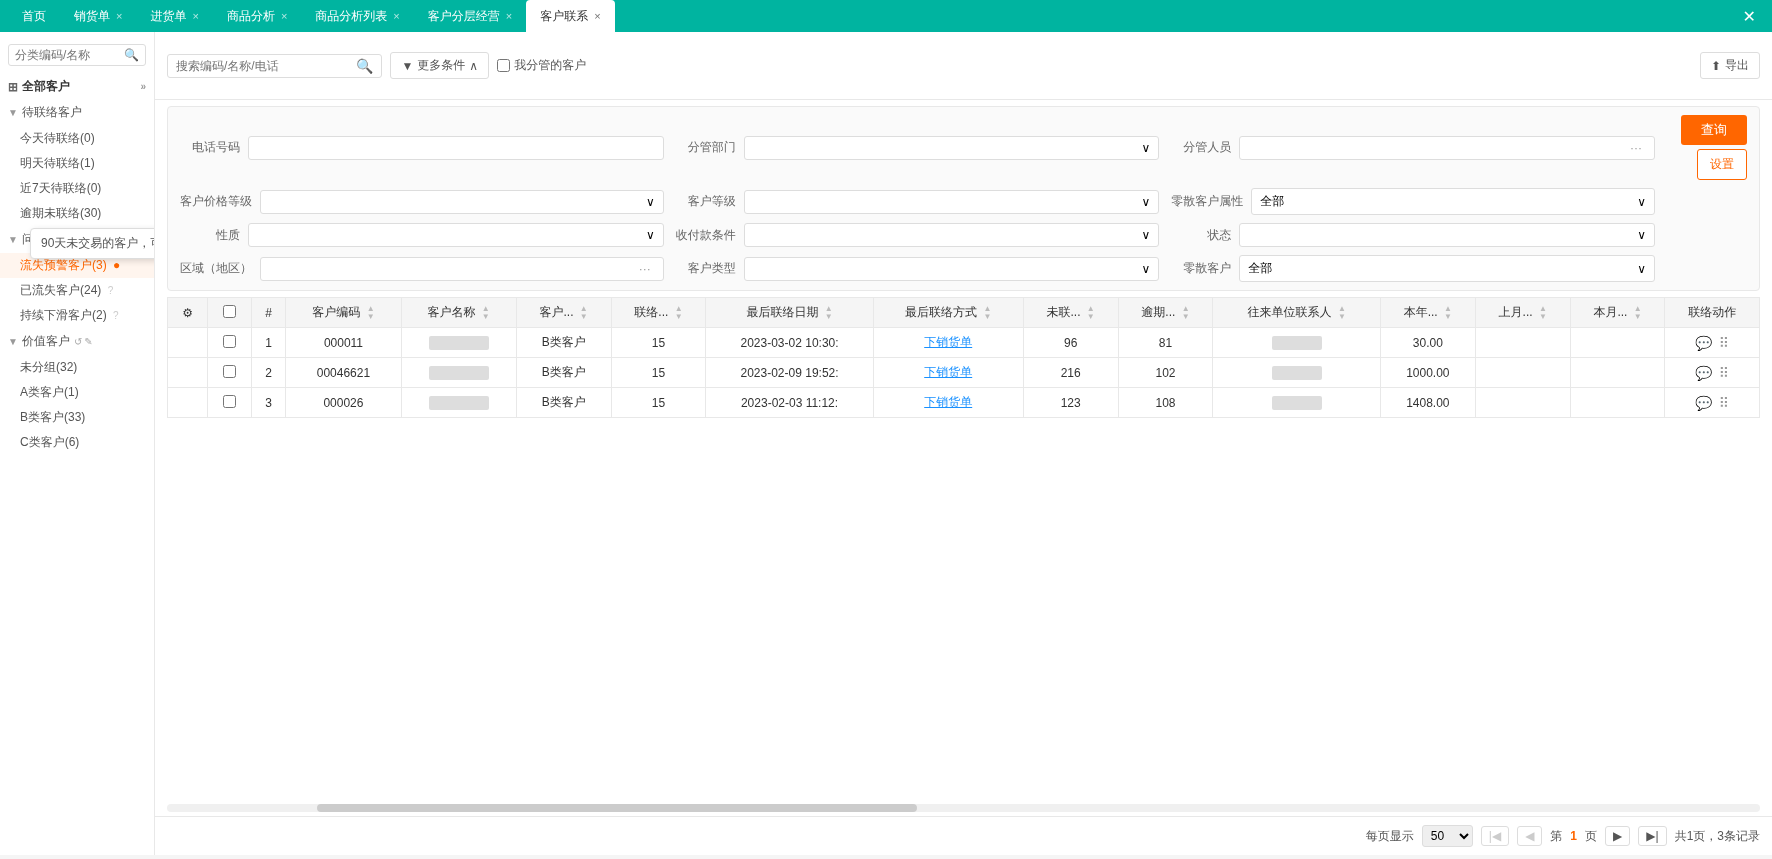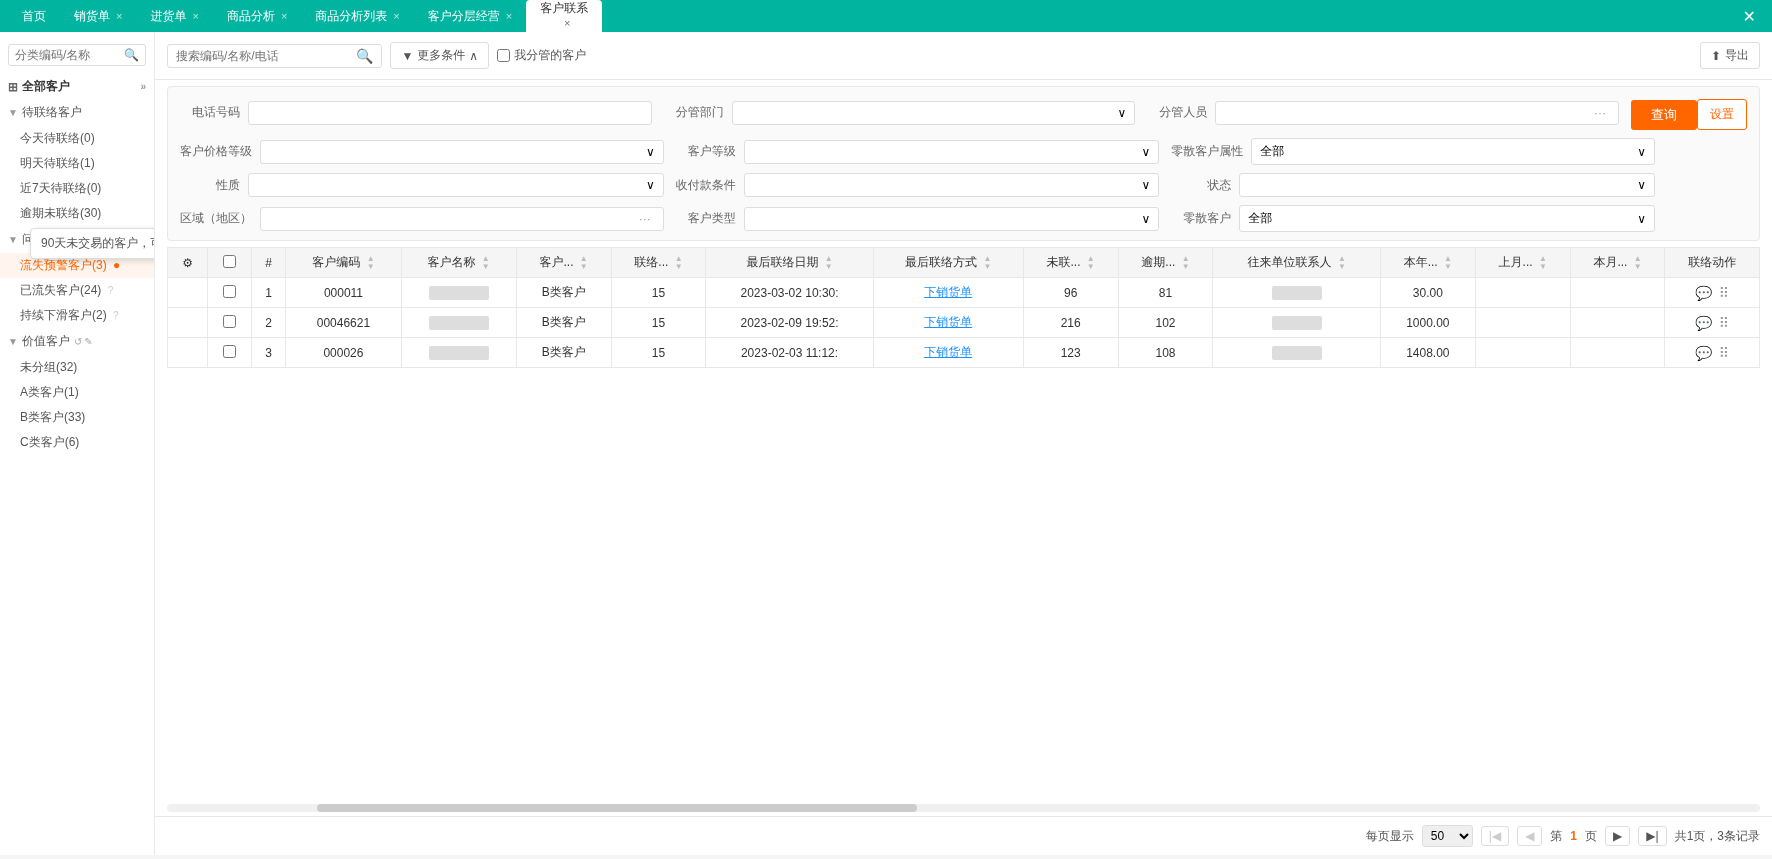--- a/index.html
+++ b/index.html
@@ -22,21 +22,20 @@
       cursor: pointer;
       font-size: 13px;
       white-space: nowrap;
       color: white;
       position: relative;
     }
     .tab-item.active {
       background: white;
       color: #333;
       border-radius: 4px 4px 0 0;
-      flex-direction: column;
     }
     .tab-item .close-x {
       margin-left: 6px;
       font-size: 11px;
       opacity: 0.7;
       cursor: pointer;
     }
     .tab-spacer { flex: 1; }
     .window-close {
       color: white;
@@ -132,21 +131,21 @@
       display: flex;
       flex-direction: column;
       overflow: hidden;
       background: white;
     }
 
     
     .toolbar {
       display: flex;
       align-items: center;
-      padding: 10px 12px;
+      padding: 20px 12px;
       border-bottom: 1px solid #e8e8e8;
       gap: 8px;
       flex-wrap: wrap;
     }
     .search-input-wrap {
       display: flex;
       align-items: center;
       border: 1px solid #ddd;
       border-radius: 3px;
       padding: 3px 8px;
@@ -268,21 +267,21 @@
       border: 1px solid #ff6600;
       border-radius: 3px;
       padding: 6px 12px;
       cursor: pointer;
       font-size: 12px;
       display: block;
       margin-top: 4px;
     }
     .query-settings-col {
       display: flex;
-      flex-direction: row;
+      flex-direction: column;
       align-items: flex-end;
       min-width: 80px;
     }
 
     
     .table-wrap {
       flex: 1;
       overflow: auto;
       margin: 0 12px;
     }

